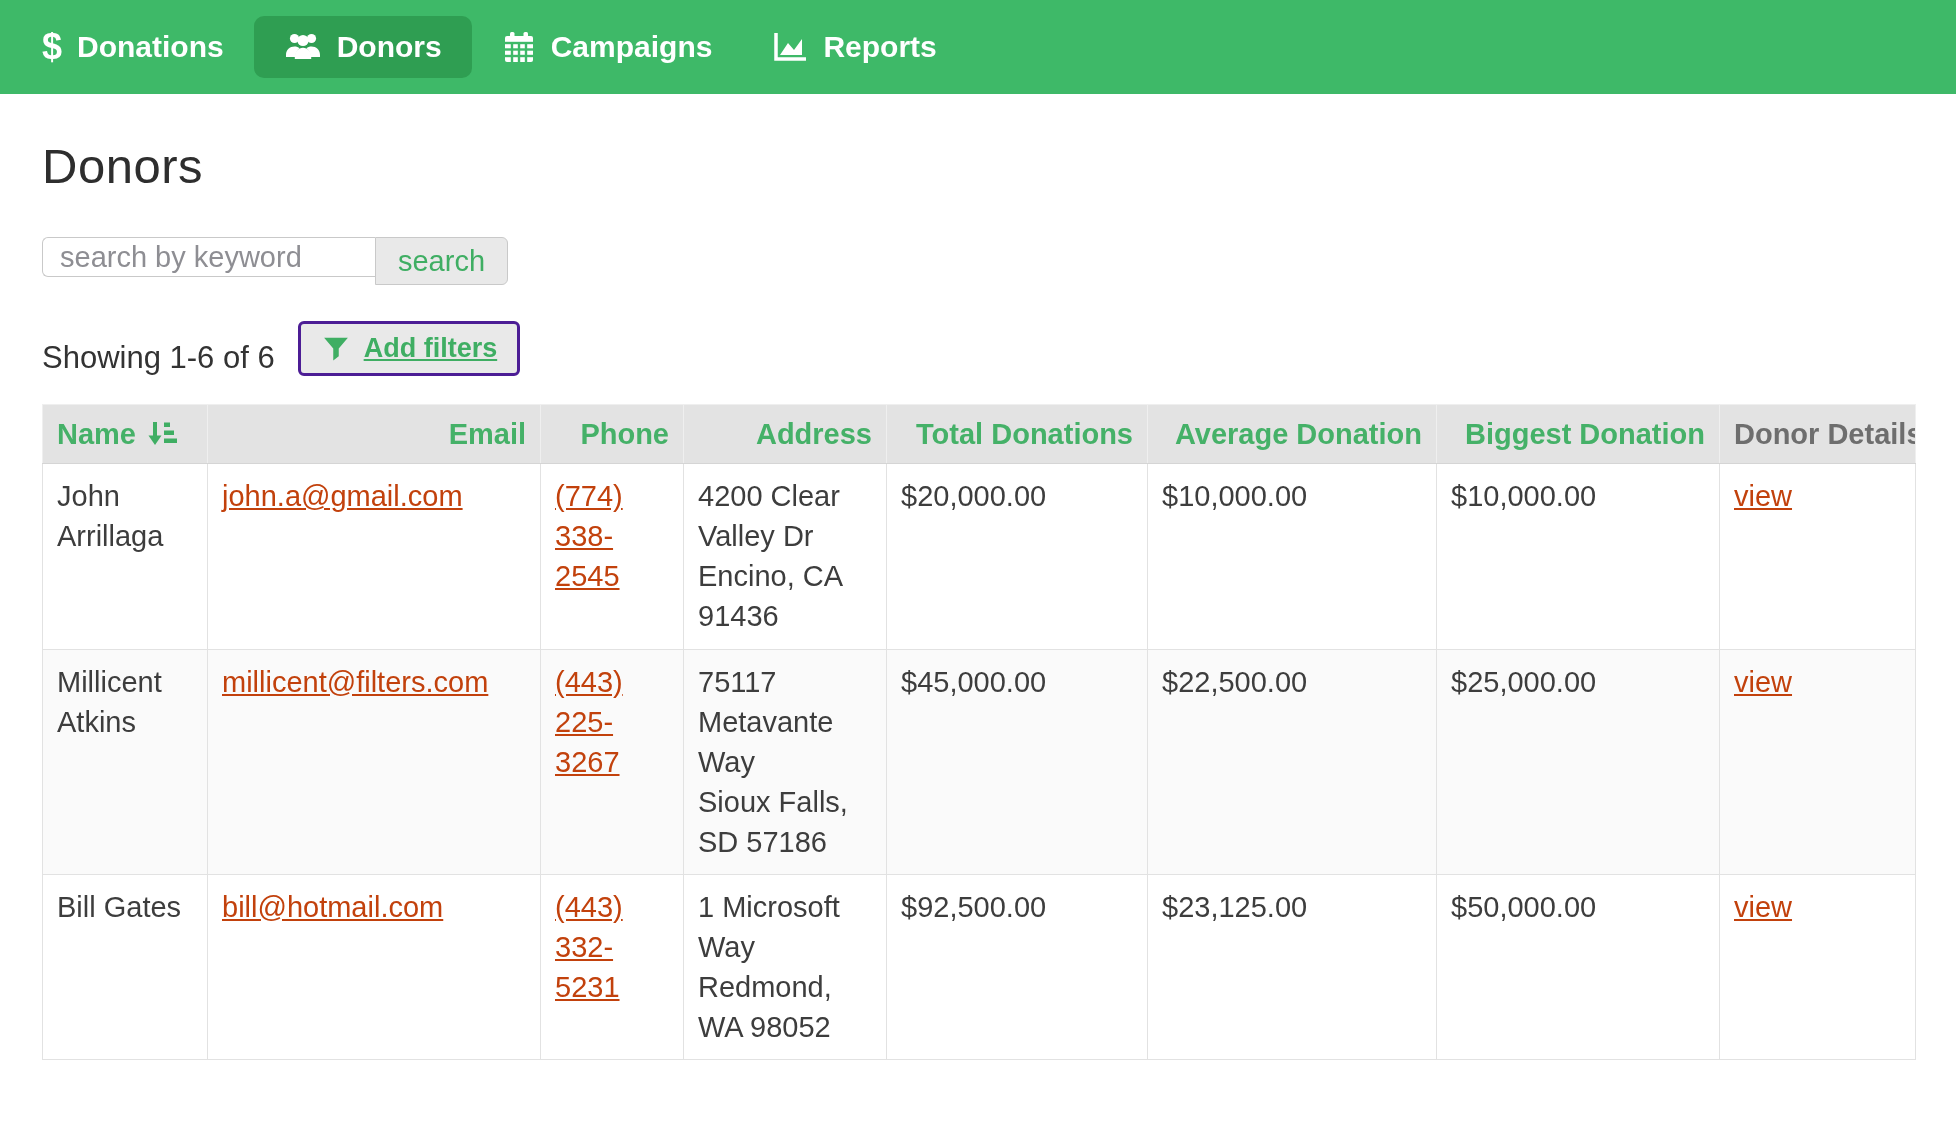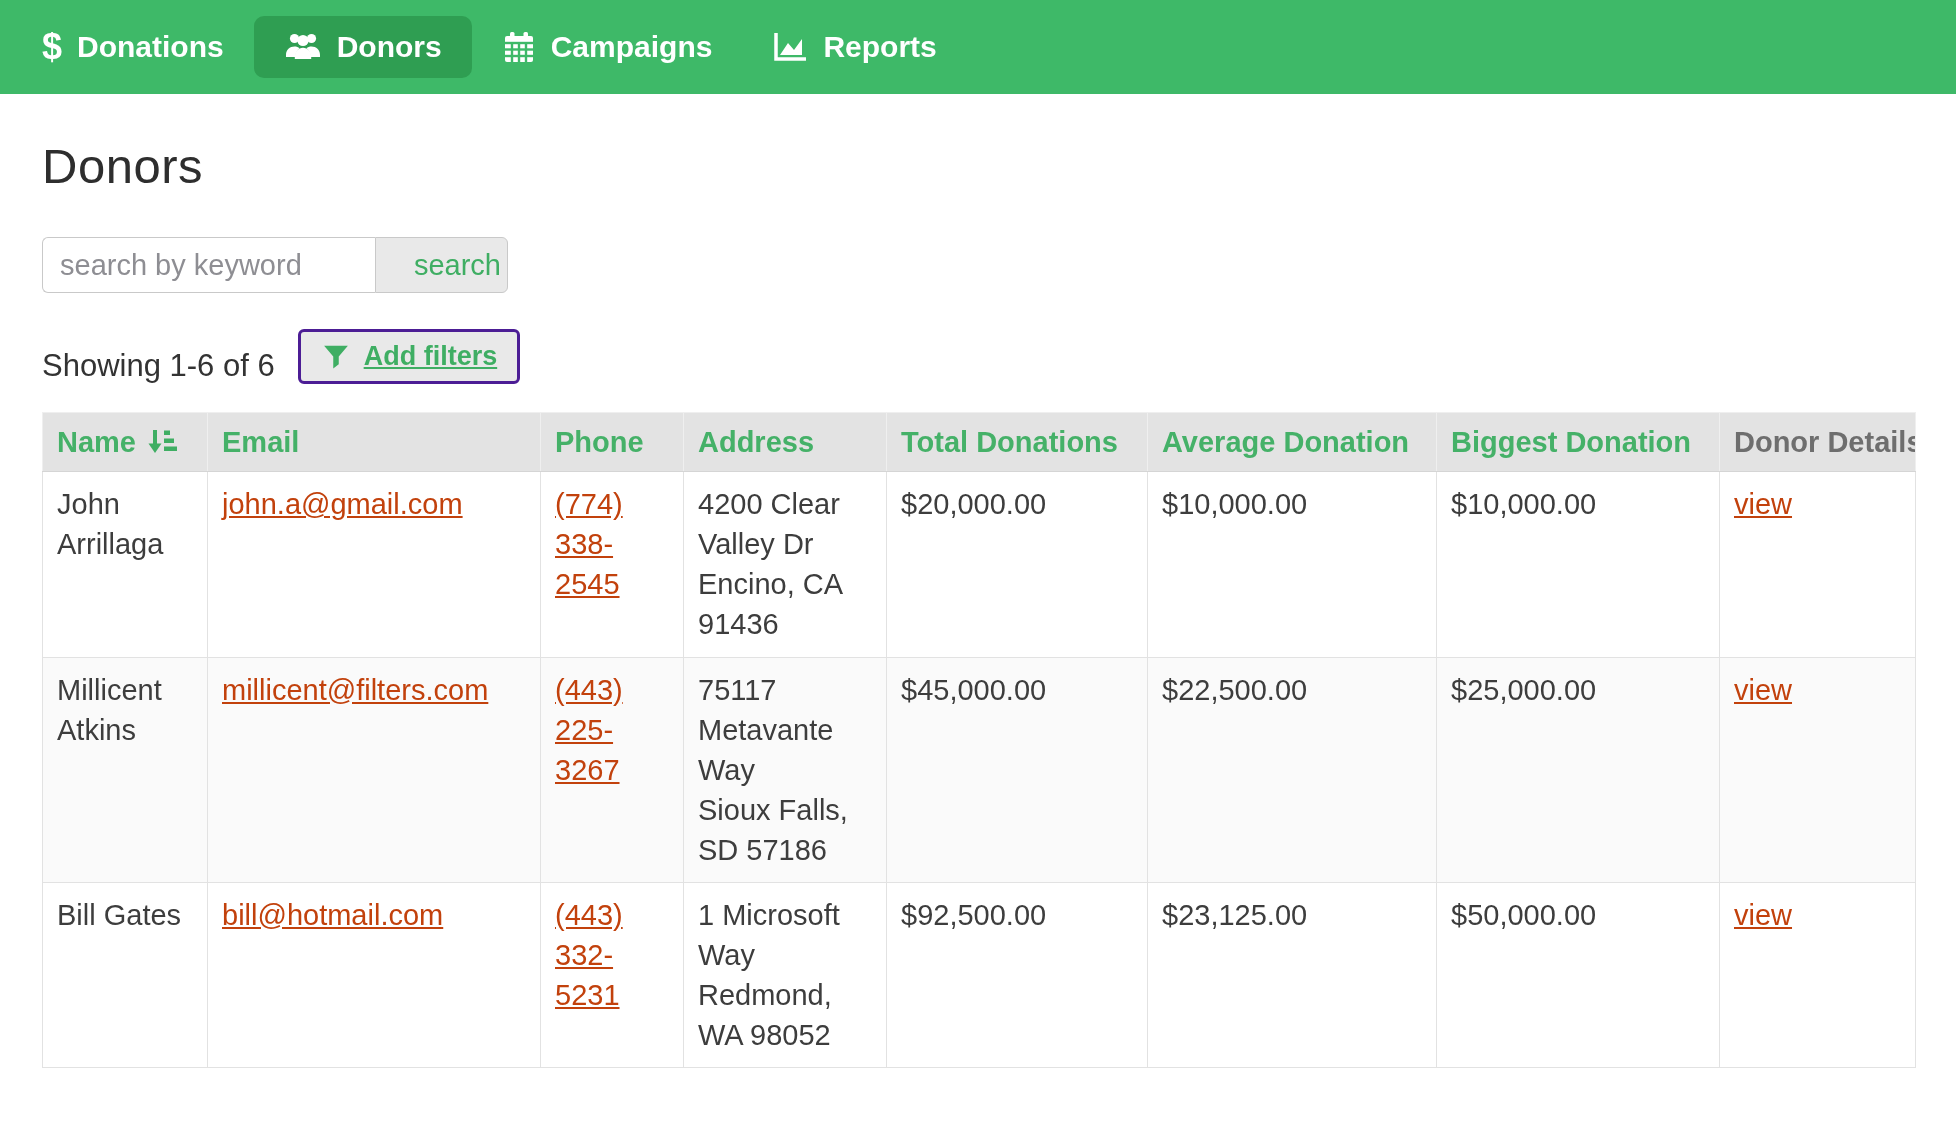--- a/index.html
+++ b/index.html
@@ -41,34 +41,33 @@
   }
 
   .page-title {
     margin: 44px 0 0 0;
     font-size: 49px; font-weight: 400; color: #2e2e2e;
     letter-spacing: 0.5px;
   }
 
   .search-row { margin-top: 43px; display: flex; }
   .search-input {
-    width: 333px; height: 56px;
+    width: 333px; height: 40px;
     border: 1px solid #c9c9c9; border-right: none;
     border-radius: 6px 0 0 6px;
     padding: 0 17px; font-size: 29px; color: #14532d;
     font-family: inherit; outline: none;
   }
   .search-input::placeholder { color: #8e8e93; }
   .search-btn {
-    width: 133px; height: 56px;
+    width: 133px; height: 48px;
     background: #e9e9e9; border: 1px solid #c9c9c9;
     border-radius: 0 6px 6px 0;
     font-size: 29px; color: #3fae63; font-family: inherit;
     cursor: pointer;
-    text-align: right;
   }
 
   .showing-row { margin-top: 36px; display: flex; align-items: flex-end; gap: 23px; }
   .showing-text { font-size: 31px; color: #333; }
   .add-filters-btn {
     display: flex; align-items: center; gap: 13px;
     background: #e9e9e9; border: 3px solid #4c1d95; border-radius: 6px;
     padding: 9px 20px; cursor: pointer; font-family: inherit;
   }
   .add-filters-label {
@@ -78,21 +77,21 @@
 
   
   table.donors {
     margin-top: 28px;
     width: 1873px;
     border-collapse: collapse; table-layout: fixed;
     border: 1px solid #d9d9d9;
   }
   table.donors th {
     background: #e3e3e3; color: #45b168;
-    font-size: 29px; font-weight: 700; text-align: left;
+    font-size: 29px; font-weight: 700; text-align: right;
     padding: 14px; line-height: 1.05;
     border: 1px solid #efefef; border-bottom: 1px solid #d5d5d5;
     white-space: nowrap; overflow: hidden;
   }
   table.donors th.details-col { color: #6e6e6e; }
   table.donors td {
     font-size: 29px; color: #3d3d3d;
     padding: 12px 14px; vertical-align: top; line-height: 1.38;
     border: 1px solid #e2e2e2;
     word-wrap: break-word;

